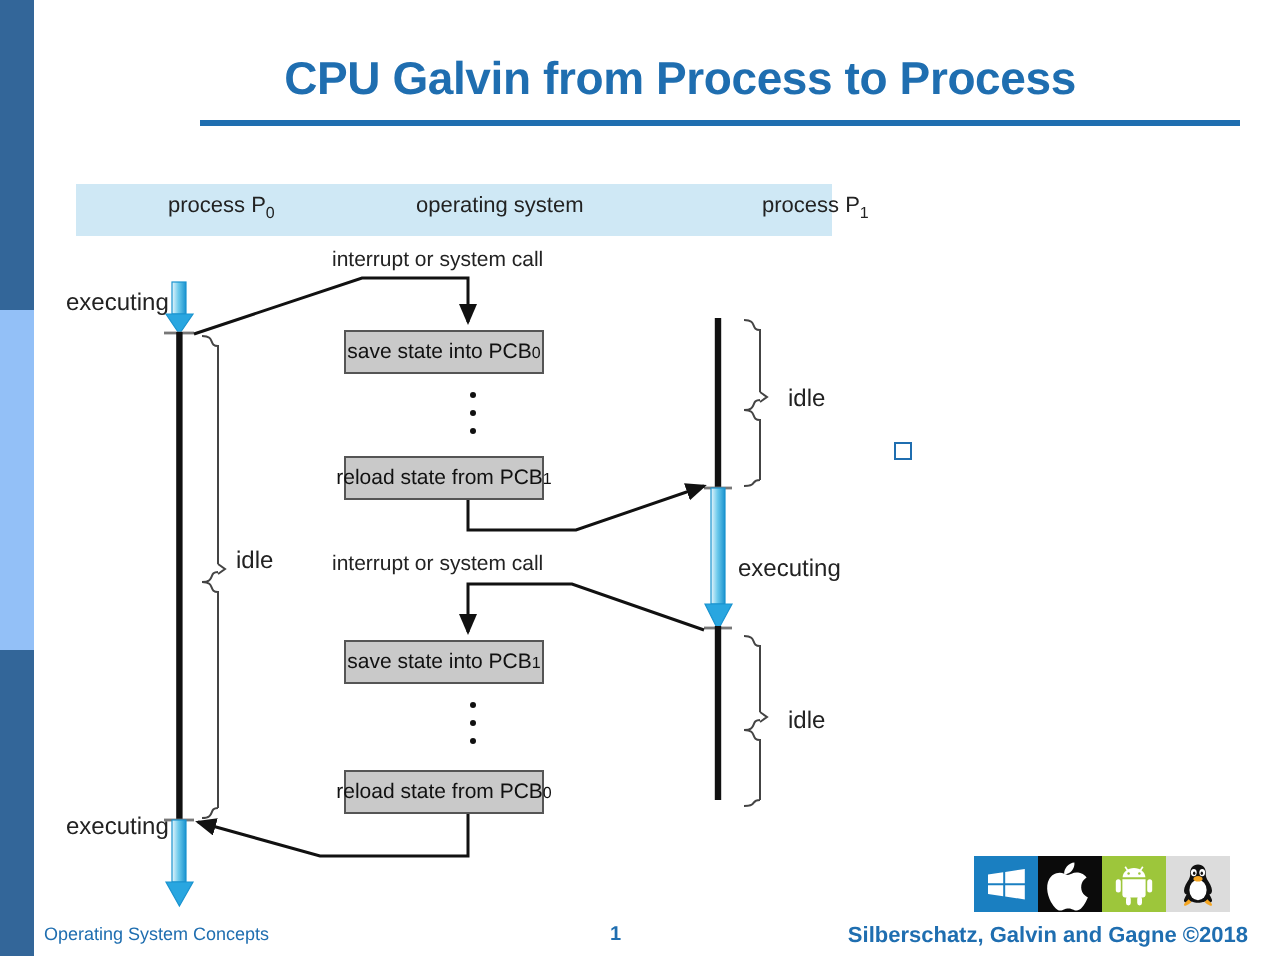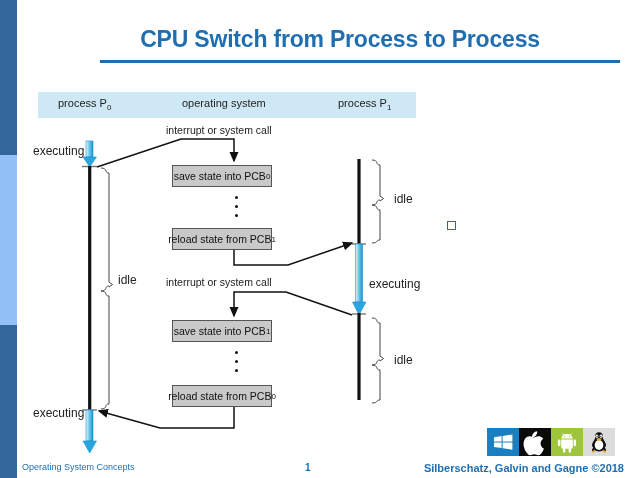--- a/index.html
+++ b/index.html
@@ -30,25 +30,25 @@
     background:#1f6eb0;
   }
 
   
   #diagram{position:absolute;left:0;top:0;width:440px;height:450px;}
   #col-header{
     position:absolute;left:38px;top:92px;width:378px;height:26px;
     background:#cfe8f5;
   }
   .col-label{
-    position:absolute;top:97px;font-size:11px;color:#222;white-space:nowrap;
+    position:absolute;top:97px;font-size:11px;color:#222;white-space:nowrap;margin-left:26px;
   }
   #label-p0{left:58px;}
   #label-os{left:182px;text-align:right;}
-  #label-p1{left:338px;}
+  #label-p1{left:355px;}
   .sub{font-size:8px;vertical-align:sub;}
 
   
   .interrupt-label{
     position:absolute;font-size:10.5px;color:#222;white-space:nowrap;
   }
   #interrupt-1{left:166px;top:124px;}
   #interrupt-2{left:166px;top:276px;}
 
   
@@ -119,21 +119,21 @@
 </style>
 </head>
 <body>
 
 <div id="left-rail">
   <div class="rail-seg" id="rail-top"></div>
   <div class="rail-seg" id="rail-mid"></div>
   <div class="rail-seg" id="rail-bot"></div>
 </div>
 
-<div id="slide-title">CPU Switch from Process to Process</div>
+<div id="slide-title">CPU Galvin from Process to Process</div>
 <div id="title-rule"></div>
 
 <div id="diagram">
 
   <div id="col-header"></div>
 
   <div class="col-label" id="label-p0">
     <span>process P</span><span class="sub">0</span>
   </div>
   <div class="col-label" id="label-os">

